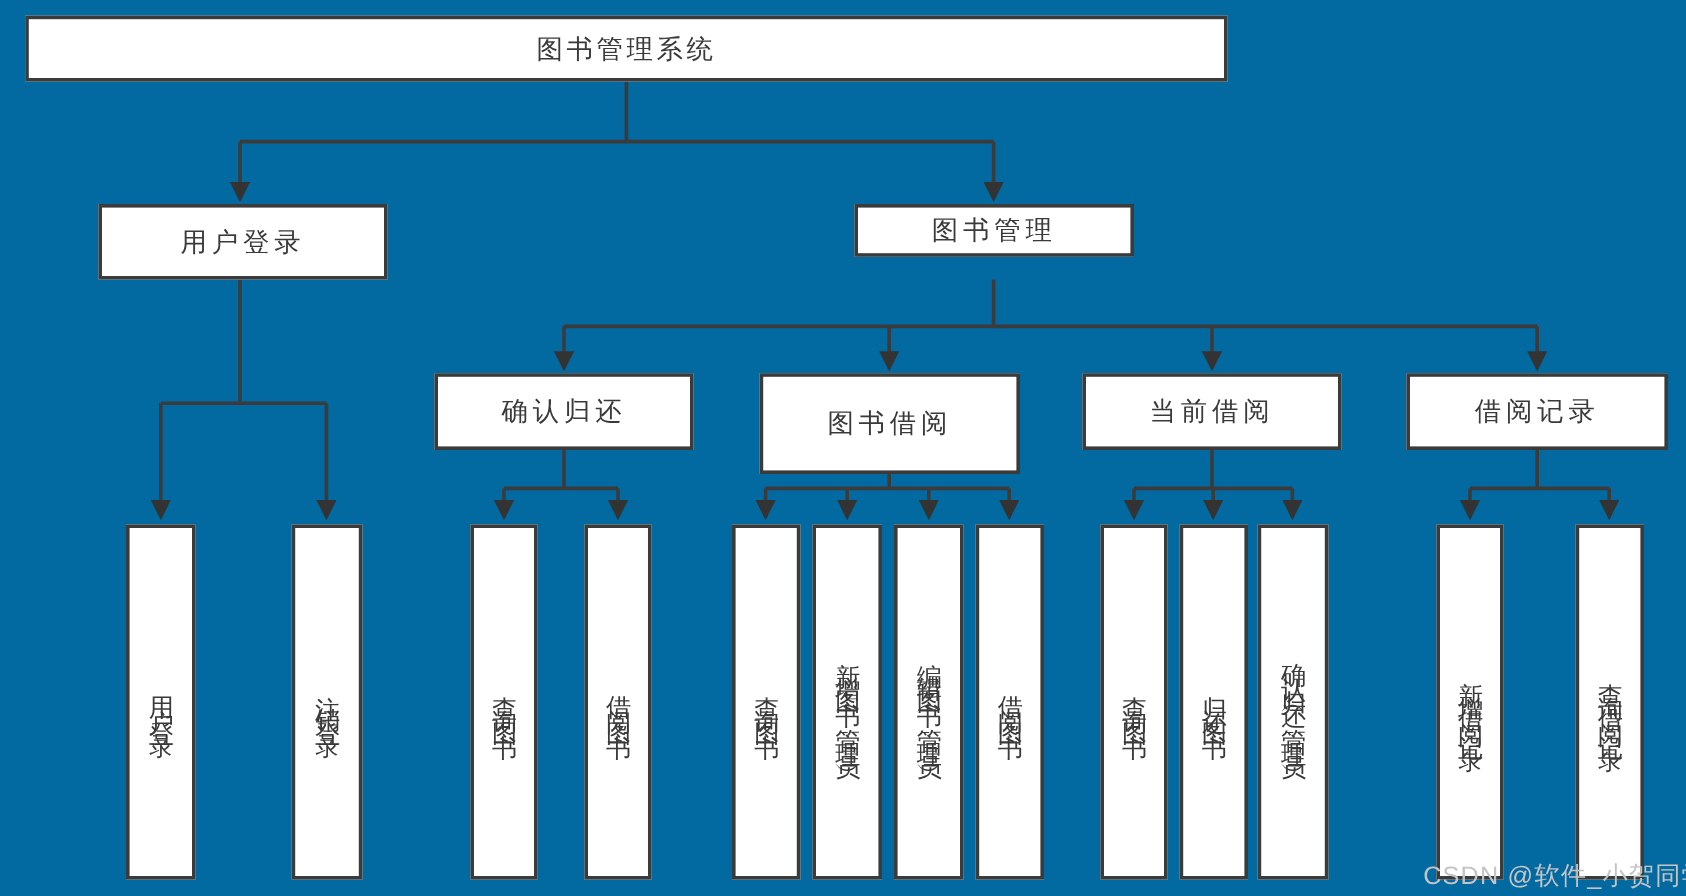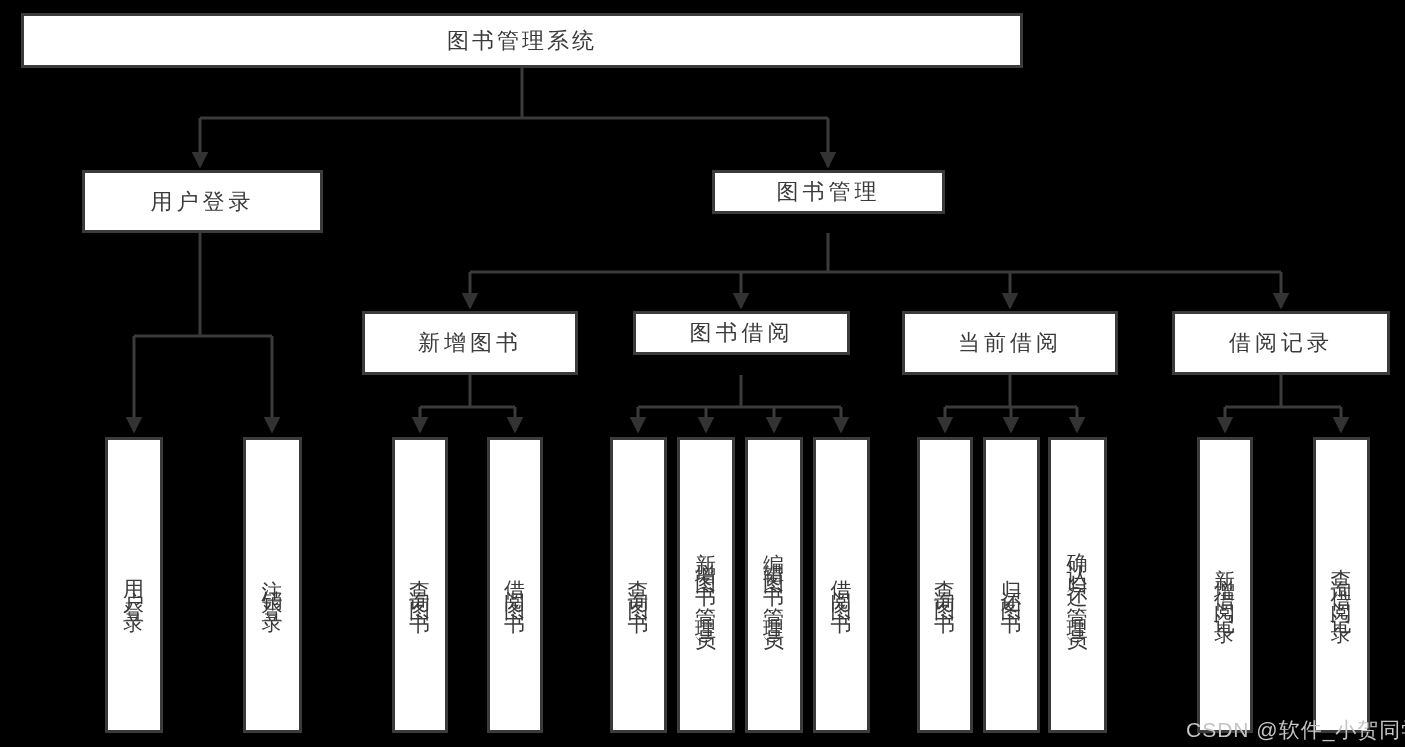--- a/index.html
+++ b/index.html
@@ -1,19 +1,19 @@
 <!DOCTYPE html>
 <html><head>
 <meta charset="utf-8">
 <style>
   html,body{margin:0;padding:0;background:#ffffff;}
   #stage{
     position:relative;
     width:1405px;height:747px;
-    background:#000000;
+    background:#0369a1;
     font-family:"Liberation Sans","DejaVu Sans",sans-serif;
     overflow:hidden;
   }
   #wires{position:absolute;left:0;top:0;z-index:0;}
   .box{
     position:absolute;
     box-sizing:border-box;
     background:#ffffff;
     border:3px solid #3b3b3b;
     display:flex;
@@ -106,23 +106,23 @@
   </div>
 
   <div class="box h" style="left:82px;top:170px;width:241px;height:63px">
     <span>用户登录</span>
   </div>
   <div class="box h" style="left:712px;top:170px;width:233px;height:44px">
     <span>图书管理</span>
   </div>
 
   <div class="box h" style="left:362px;top:311px;width:216px;height:64px">
-    <span>新增图书</span>
+    <span>确认归还</span>
   </div>
-  <div class="box h" style="left:633px;top:311px;width:217px;height:44px">
+  <div class="box h" style="left:633px;top:311px;width:217px;height:84px">
     <span>图书借阅</span>
   </div>
   <div class="box h" style="left:1172px;top:311px;width:218px;height:64px">
     <span>借阅记录</span>
   </div>
   <div class="box h" style="left:902px;top:311px;width:216px;height:64px">
     <span>当前借阅</span>
   </div>
 
   <div class="box v" style="left:105px;top:437px;width:58px;height:296px">

